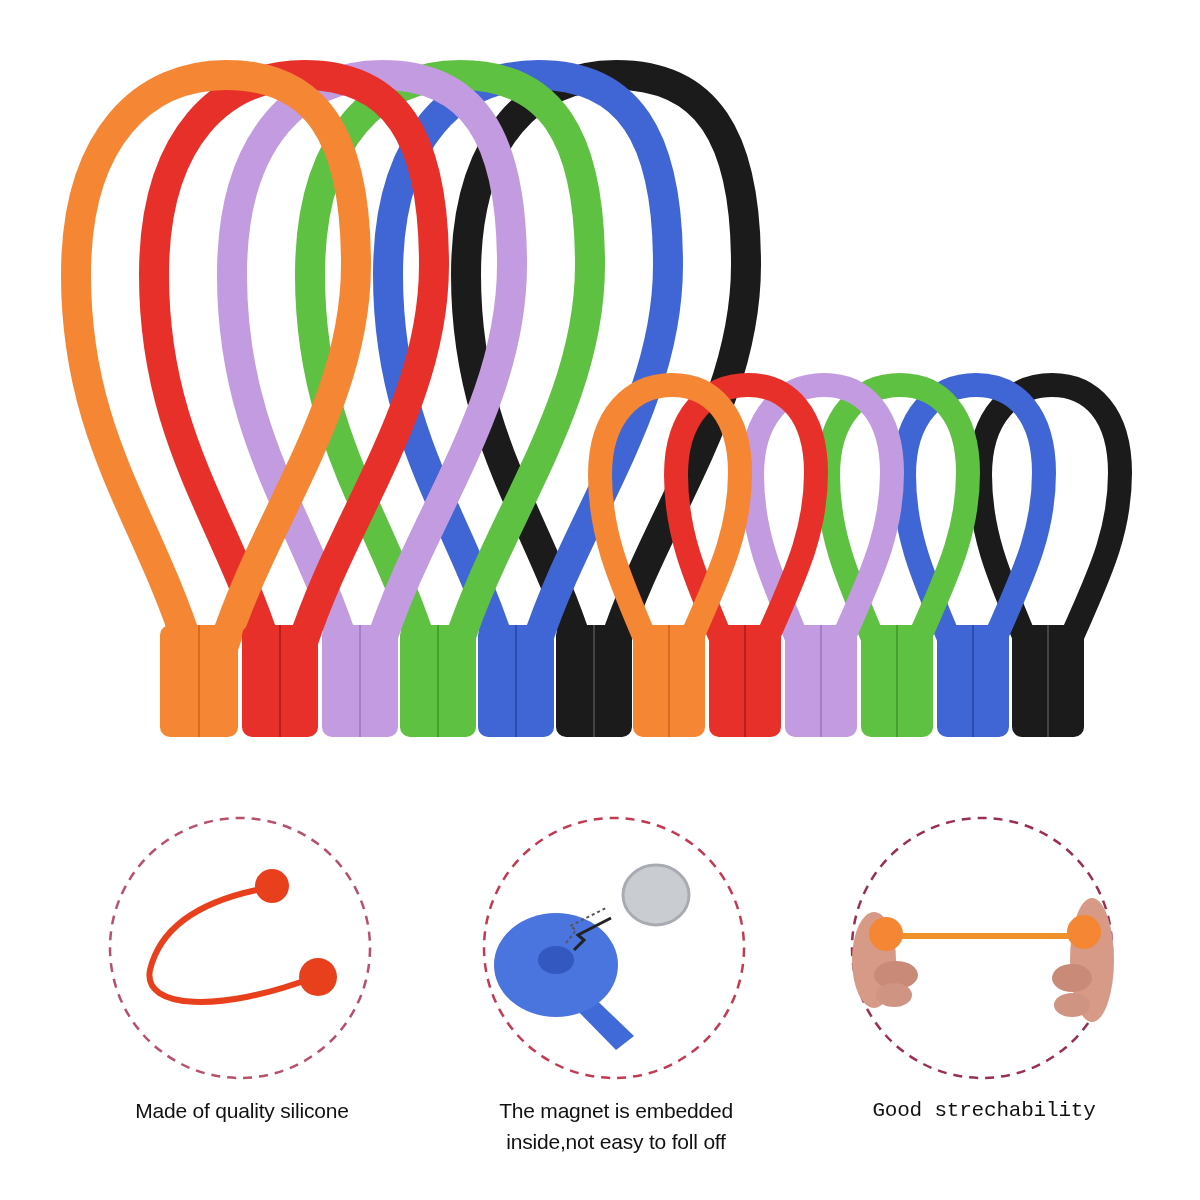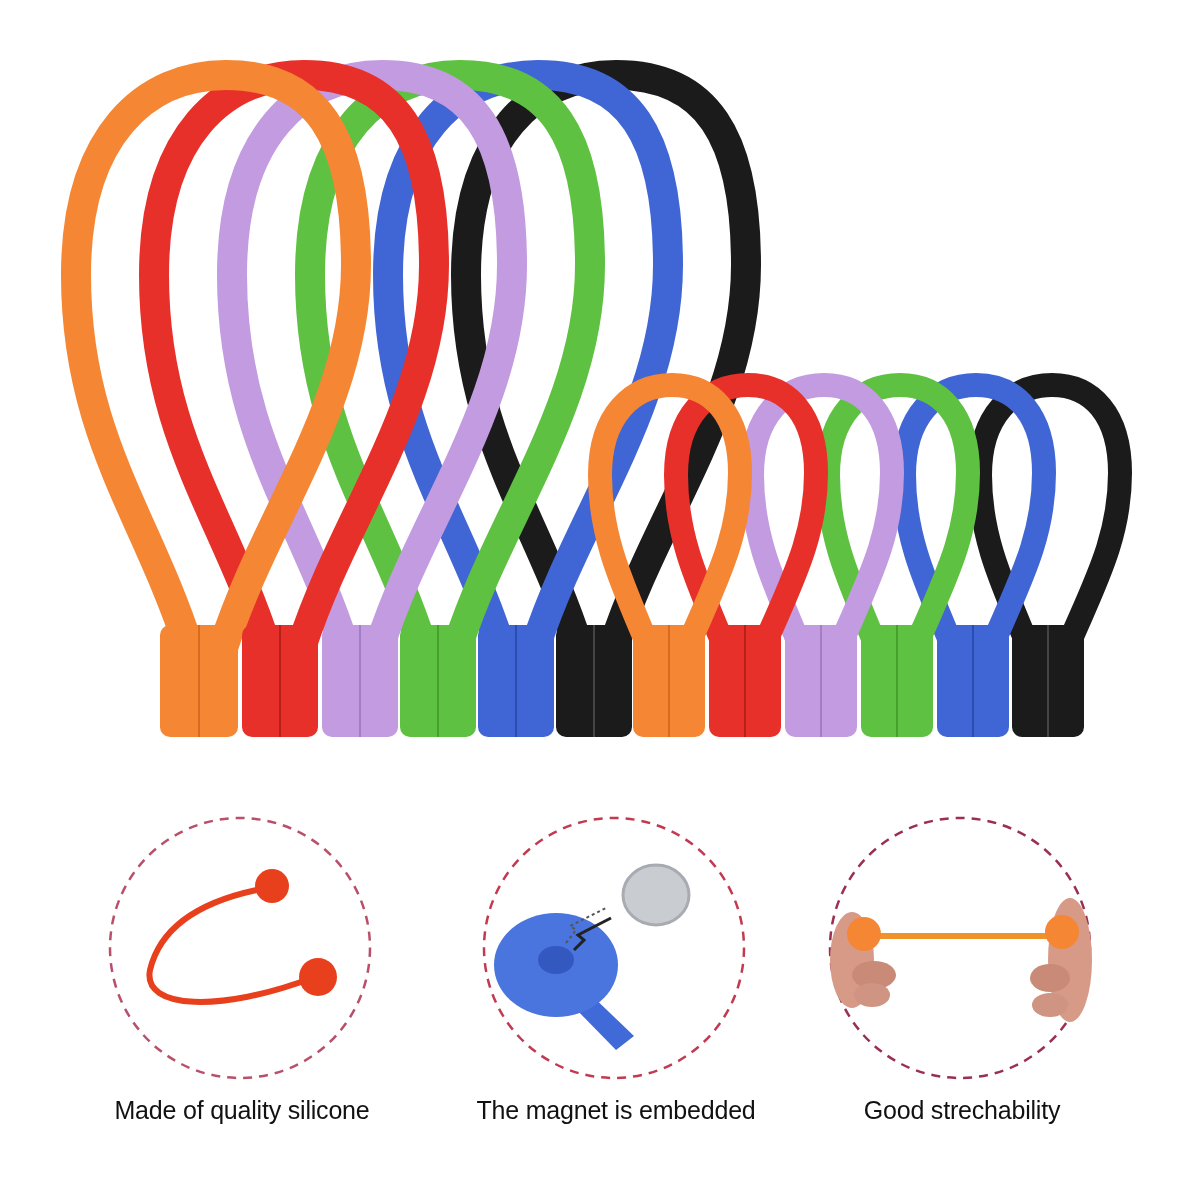--- a/index.html
+++ b/index.html
@@ -1,23 +1,23 @@
 <!DOCTYPE html>
 <html><head>
 <meta charset="utf-8">
 <style>
   html, body { margin: 0; padding: 0; background: #ffffff; }
   body { width: 1200px; height: 1200px; position: relative; overflow: hidden; font-family: "Liberation Sans", sans-serif; }
   .product-hero { position: absolute; left: 0; top: 0; width: 1200px; height: 780px; }
   .feature { position: absolute; top: 800px; width: 300px; height: 360px; }
   .feature .circle { position: absolute; left: 0; top: 0; width: 300px; height: 290px; }
-  .feature .caption { position: absolute; left: -40px; width: 380px; top: 295px; text-align: center; font-size: 25px; line-height: 31px; color: #111; letter-spacing: -0.2px; }
+  .feature .caption { position: absolute; left: -40px; width: 380px; top: 295px; text-align: center; font-size: 21px; line-height: 31px; color: #111; letter-spacing: -0.2px; }
   #f1 { left: 92px; }
   #f2 { left: 466px; }
-  #f3 { left: 812px; }
+  #f3 { left: 834px; font-family: Liberation Mono, monospace; }
 </style>
 </head>
 <body>
 
 <div class="product-hero">
   <svg width="1200" height="780" viewBox="0 0 1200 780">
     <defs>
 
       <g id="bigloop">
         <path d="M -18 -90 C -60 -220, -130 -300, -130 -460 C -130 -600, -60 -660, 20 -660 C 110 -660, 150 -600, 150 -470 C 150 -330, 60 -220, 18 -90" fill="none" stroke-width="30" stroke-linecap="round"></path>
@@ -114,20 +114,21 @@
     <ellipse cx="148" cy="148" rx="130" ry="130" fill="none" stroke="#c23a52" stroke-width="2.5" stroke-dasharray="9 7"></ellipse>
     <ellipse cx="190" cy="95" rx="33" ry="30" fill="#c9ccd1" stroke="#a8acb2" stroke-width="3"></ellipse>
     <path d="M 150 250 L 168 236 L 120 190 L 105 204 Z" fill="#3f6ad8"></path>
     <ellipse cx="90" cy="165" rx="62" ry="52" fill="#4a74de"></ellipse>
     <ellipse cx="90" cy="160" rx="18" ry="14" fill="#3359c0"></ellipse>
     <path d="M 108 150 L 118 140 L 112 135 L 145 118" fill="none" stroke="#222" stroke-width="3"></path>
     <path d="M 100 143 L 110 130 L 104 126 L 140 108" fill="none" stroke="#555" stroke-width="2" stroke-dasharray="3 3"></path>
   </svg>
   <div class="caption">
     <div>The magnet is embedded</div>
+    <div>inside,not easy to foll off</div>
   </div>
 </div>
 
 <div class="feature" id="f3">
   <svg class="circle" viewBox="0 0 300 290">
     <ellipse cx="148" cy="148" rx="130" ry="130" fill="none" stroke="#9a3050" stroke-width="2.5" stroke-dasharray="9 7"></ellipse>
     <line x1="55" y1="136" x2="245" y2="136" stroke="#f0922a" stroke-width="6"></line>
 
     <g>
       <ellipse cx="40" cy="160" rx="22" ry="48" fill="#d79a87"></ellipse>

